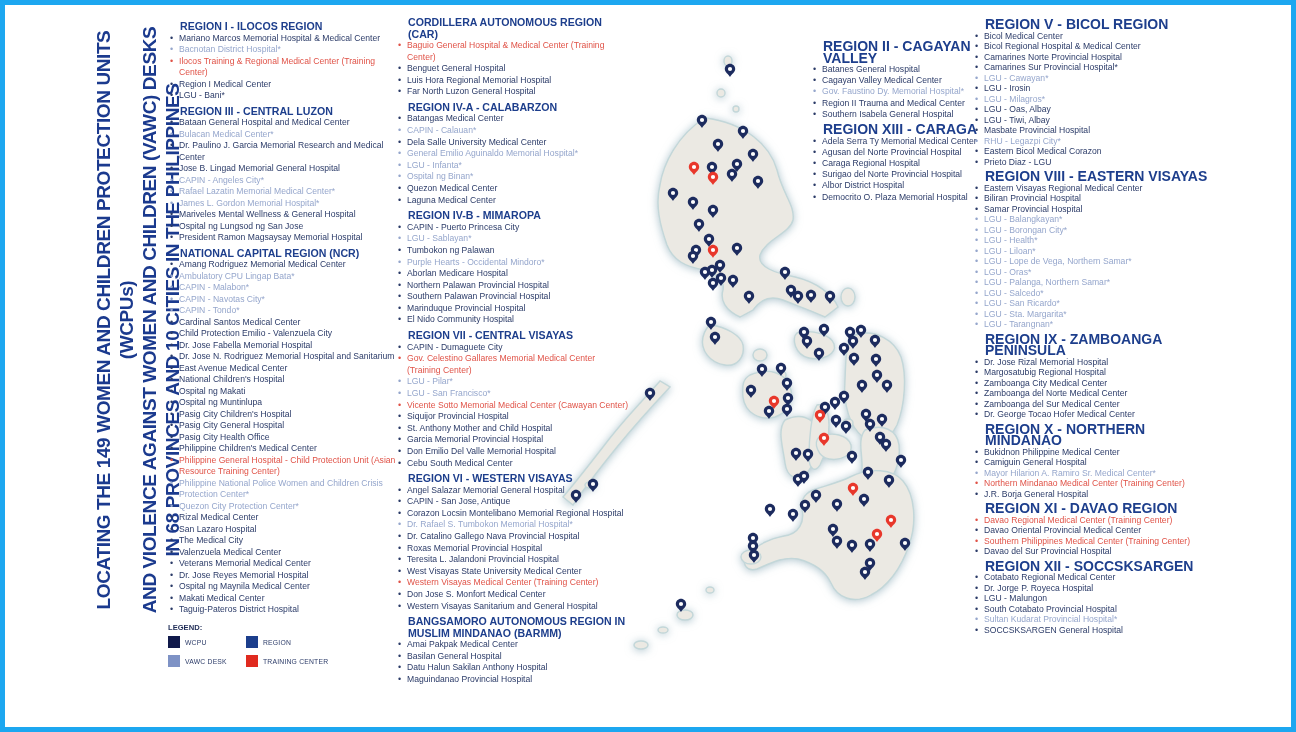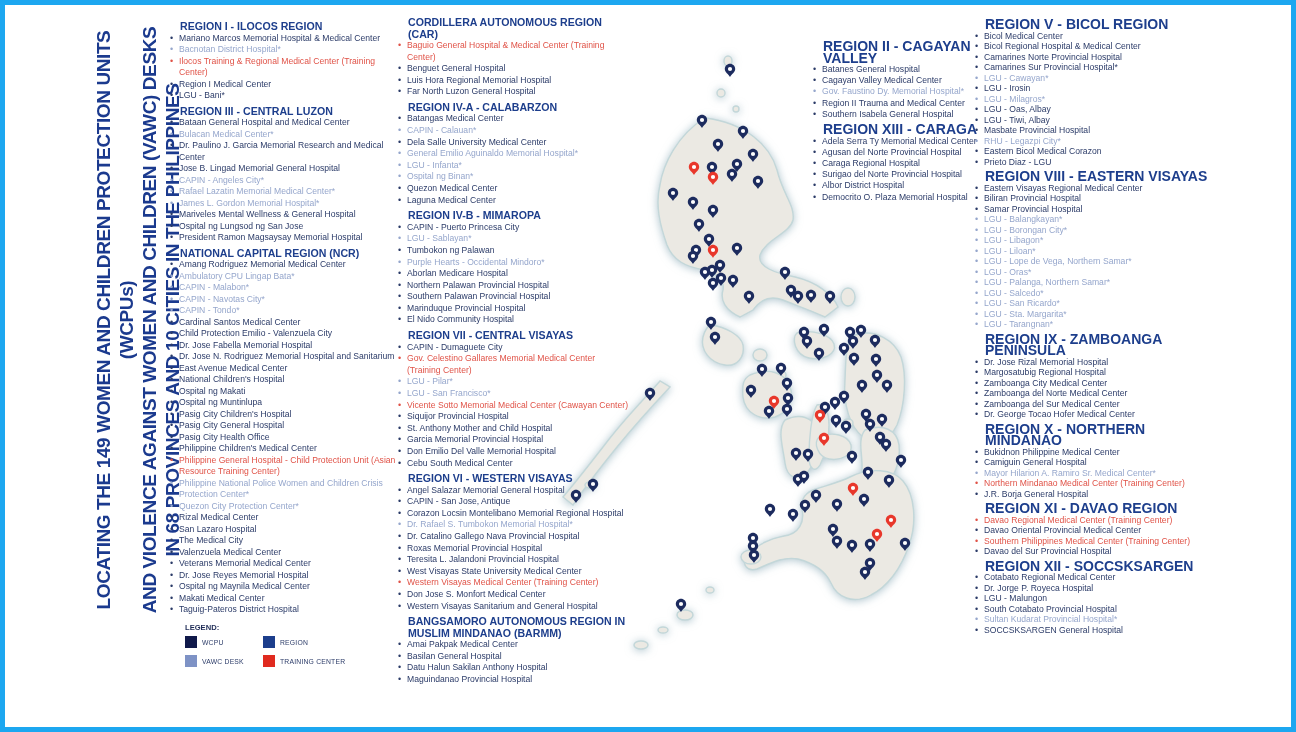--- a/index.html
+++ b/index.html
@@ -25,21 +25,21 @@
     color:#1d3e8c;font-weight:bold;padding-left:12px;margin-top:4px;
     font-size:10.6px;line-height:11.5px;
   }
   .col-c .region-header,.col-d .region-header{font-size:14px;}
   .item{position:relative;padding-left:11px;}
   .item::before{content:"\2022";position:absolute;left:2px;top:0;font-size:9px;}
   .item.wcpu{color:#2b3b68;}
   .item.vawc{color:#95a6cc;}
   .item.training{color:#e05247;}
   
-  .legend{position:absolute;left:180px;top:618px;width:180px;}
+  .legend{position:absolute;left:163px;top:618px;width:180px;}
   .legend-title{font-size:7.6px;font-weight:bold;color:#1d2a55;margin-bottom:4px;}
   .legend-grid{display:grid;grid-template-columns:78px 104px;row-gap:7px;}
   .legend-item{display:flex;align-items:center;gap:5px;}
   .legend-swatch{width:12px;height:12px;display:inline-block;flex:0 0 auto;}
   .legend-label{font-size:6.8px;color:#2b3b68;letter-spacing:.2px;}
   
   .map-wrap{position:absolute;left:540px;top:40px;width:460px;height:680px;}
   .island{fill:#ebe9e3;stroke:#c3d7d9;stroke-width:1.4px;}
   .islands-g{filter:drop-shadow(0 1px 4px rgba(110,150,165,0.55));}
 </style>
@@ -632,21 +632,21 @@
       <div class="item wcpu">Masbate Provincial Hospital</div>
       <div class="item vawc">RHU - Legazpi City*</div>
       <div class="item wcpu">Eastern Bicol Medical Corazon</div>
       <div class="item wcpu">Prieto Diaz - LGU</div>
       <div class="region-header">REGION VIII - EASTERN VISAYAS</div>
       <div class="item wcpu">Eastern Visayas Regional Medical Center</div>
       <div class="item wcpu">Biliran Provincial Hospital</div>
       <div class="item wcpu">Samar Provincial Hospital</div>
       <div class="item vawc">LGU - Balangkayan*</div>
       <div class="item vawc">LGU - Borongan City*</div>
-      <div class="item vawc">LGU - Libagon*</div>
+      <div class="item vawc">LGU - Health*</div>
       <div class="item vawc">LGU - Liloan*</div>
       <div class="item vawc">LGU - Lope de Vega, Northern Samar*</div>
       <div class="item vawc">LGU - Oras*</div>
       <div class="item vawc">LGU - Palanga, Northern Samar*</div>
       <div class="item vawc">LGU - Salcedo*</div>
       <div class="item vawc">LGU - San Ricardo*</div>
       <div class="item vawc">LGU - Sta. Margarita*</div>
       <div class="item vawc">LGU - Tarangnan*</div>
       <div class="region-header">REGION IX - ZAMBOANGA PENINSULA</div>
       <div class="item wcpu">Dr. Jose Rizal Memorial Hospital</div>

